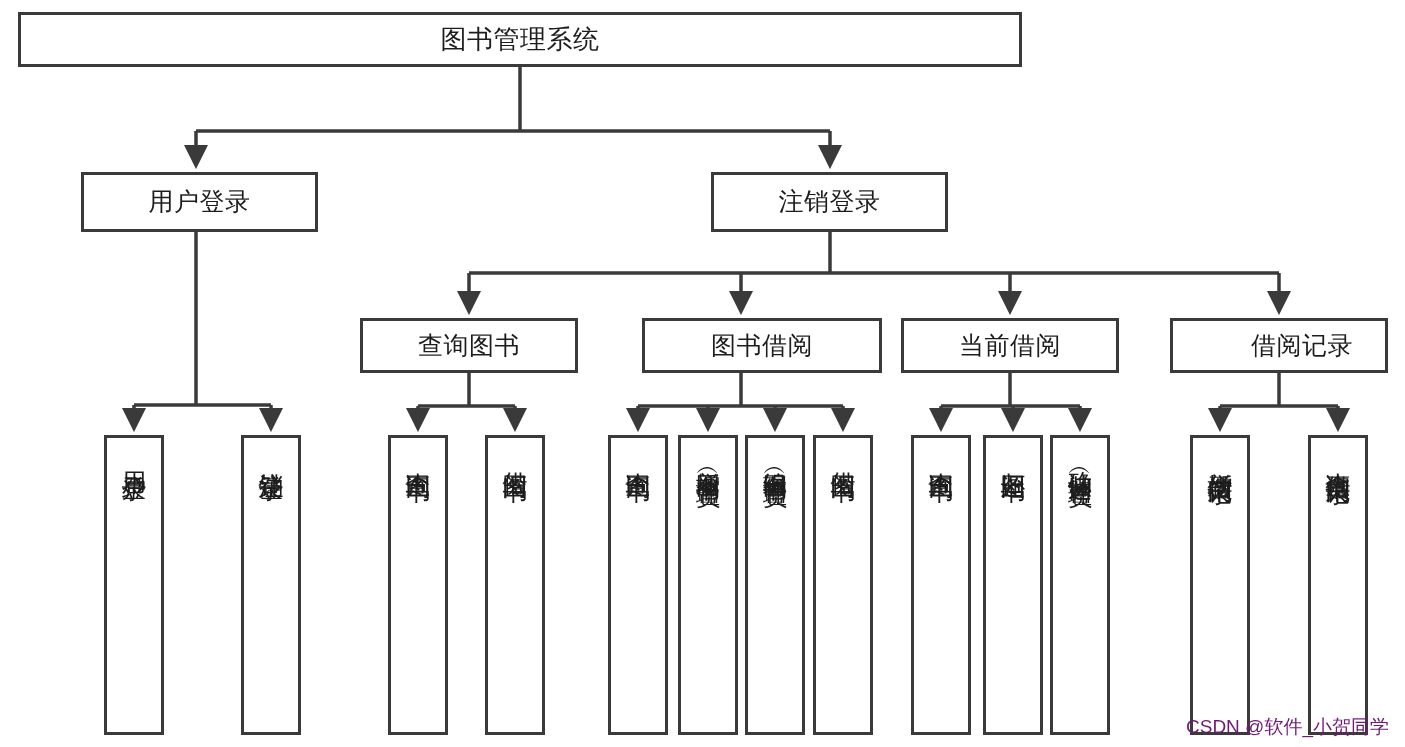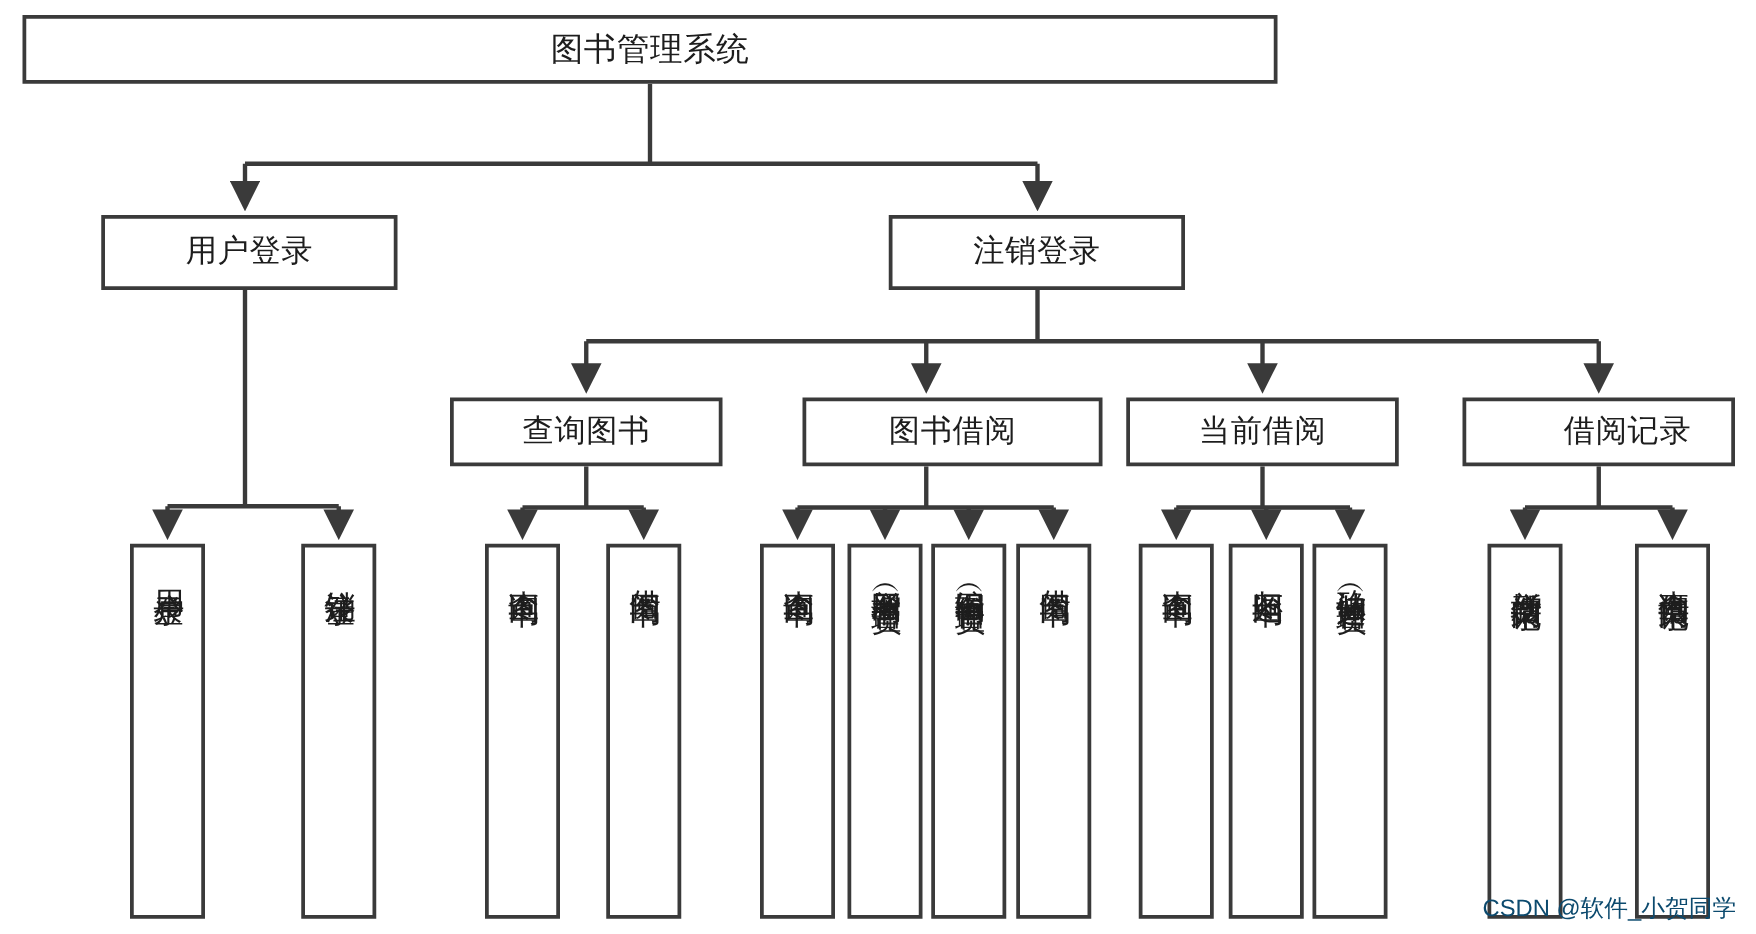--- a/index.html
+++ b/index.html
@@ -61,21 +61,21 @@
     white-space: nowrap;
   }
   .node.leaf.tall .label {
     font-size: 24px;
   }
   #watermark {
     position: absolute;
     left: 1186px;
     top: 714px;
     font-size: 19px;
-    color: #0c4a6e;
+    color: #701a75;
     white-space: nowrap;
     z-index: 5;
   }
 </style>
 </head>
 <body>
 
 <div id="canvas">
 
   <svg id="edges" viewBox="0 0 1405 747" xmlns="http://www.w3.org/2000/svg">

